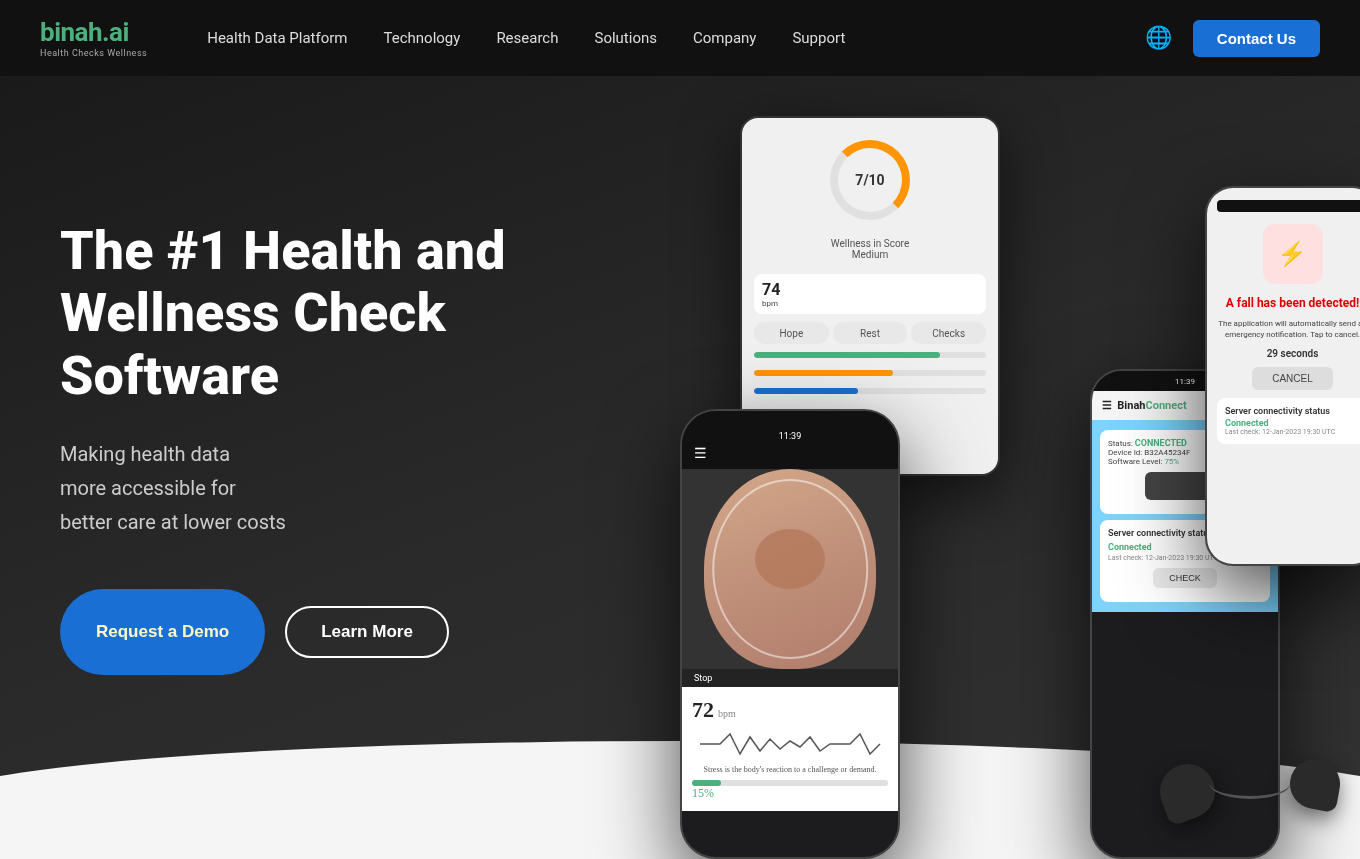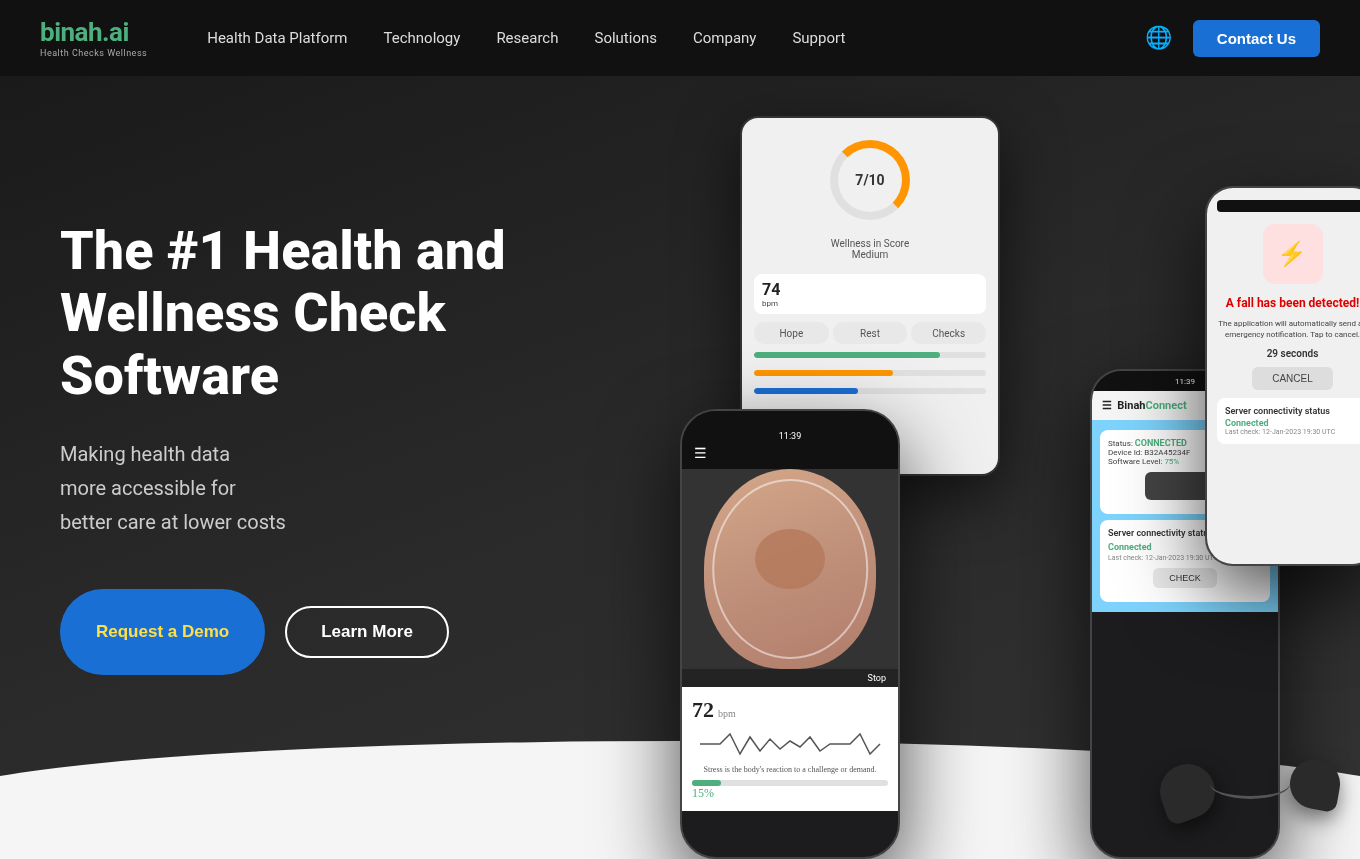--- a/index.html
+++ b/index.html
@@ -114,21 +114,21 @@
       line-height: 1.7;
       margin-bottom: 50px;
     }
     .hero-buttons {
       display: flex;
       gap: 20px;
       align-items: center;
     }
     .btn-primary {
       background: #1a6fd4;
-      color: #fde047;
+      color: #fef9c3;
       border: none;
       border-radius: 50px;
       padding: 33px 36px;
       font-size: 17px;
       font-weight: 600;
       cursor: pointer;
     }
     .btn-secondary {
       background: transparent;
       color: #fff;
@@ -255,21 +255,21 @@
       left: 50%;
       transform: translate(-50%, -50%);
       width: 90%;
       height: 90%;
       border-radius: 50%;
       border: 2px solid rgba(255,255,255,0.5);
     }
     .phone1-stop {
       font-size: 9px;
       color: #fff;
-      text-align: right;
+      text-align: left;
       padding: 4px 12px;
       background: rgba(0,0,0,0.3);
     }
     .phone1-bottom {
       background: #fff;
       flex: 1;
       padding: 10px;
       font-family: Liberation Serif, serif;
     }
     .phone1-bpm { font-size: 22px; font-weight: 700; color: #222; }

